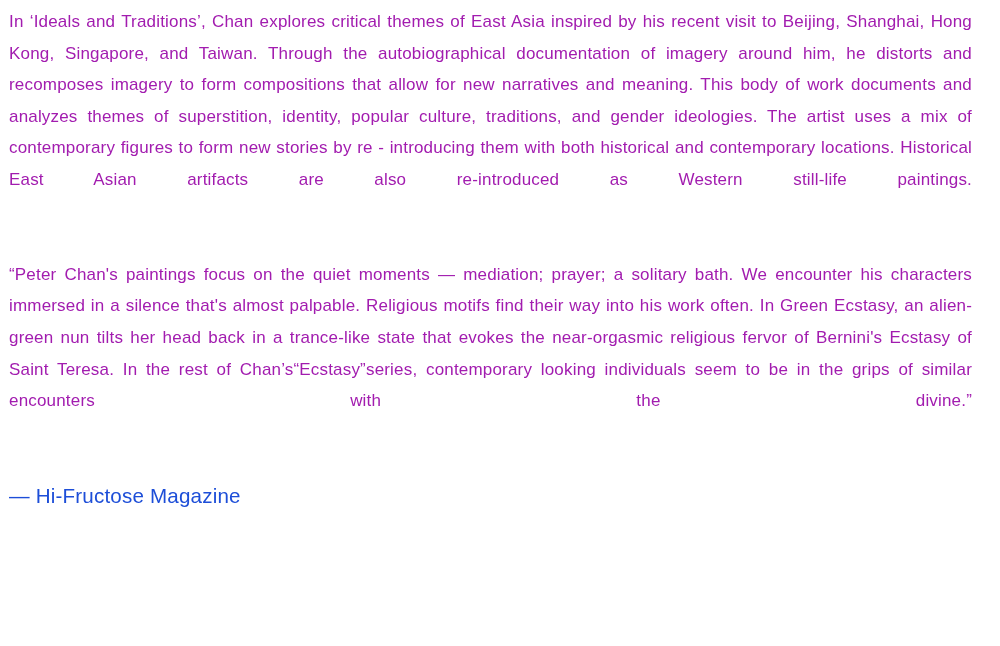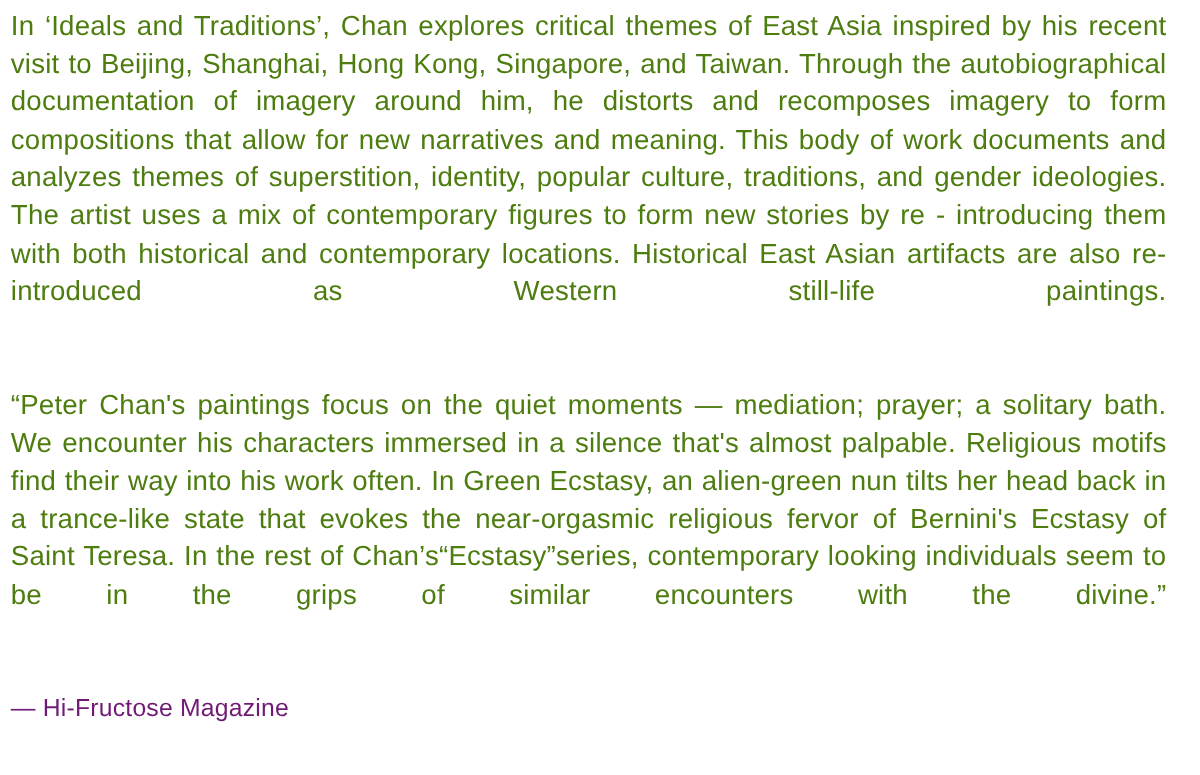--- a/index.html
+++ b/index.html
@@ -18,47 +18,47 @@
   #page {
     box-sizing: border-box;
     width: 1000px;
     height: 646px;
     background: #ffffff;
     padding: 6px 28px 0 9px;
   }
   .para {
     text-align: justify;
     text-justify: inter-word;
-    font-size: 23px;
+    font-size: 17px;
     line-height: 31.6px;
     letter-spacing: 0.18px;
     word-spacing: 0.4px;
     font-weight: 300;
-    color: #4d7c0f;
+    color: #a21caf;
     margin: 0;
   }
   .para.p1 {
     margin-bottom: 31.6px;
   }
   .para.p2 {
     margin-bottom: 31.6px;
   }
   
   .para::after {
     content: "";
     display: inline-block;
     width: 100%;
   }
   .attribution {
     text-align: left;
     font-size: 20.6px;
     line-height: 31.6px;
     letter-spacing: 0.18px;
     font-weight: 300;
-    color: #701a75;
+    color: #1d4ed8;
     margin: 0;
   }
   .attribution::after { content: none; }
 </style>
 </head>
 <body>
 
 <div id="page">
 
   <p class="para p1">In ‘Ideals and Traditions’, Chan explores critical themes of East Asia inspired by his recent visit to Beijing, Shanghai, Hong Kong, Singapore, and Taiwan. Through the autobiographical documentation of imagery around him, he distorts and recomposes imagery to form compositions that allow for new narratives and meaning. This body of work documents and analyzes themes of superstition, identity, popular culture, traditions, and gender ideologies. The artist uses a mix of contemporary figures to form new stories by re - introducing them with both historical and contemporary locations. Historical East Asian artifacts are also re-introduced as Western still-life paintings.</p>

